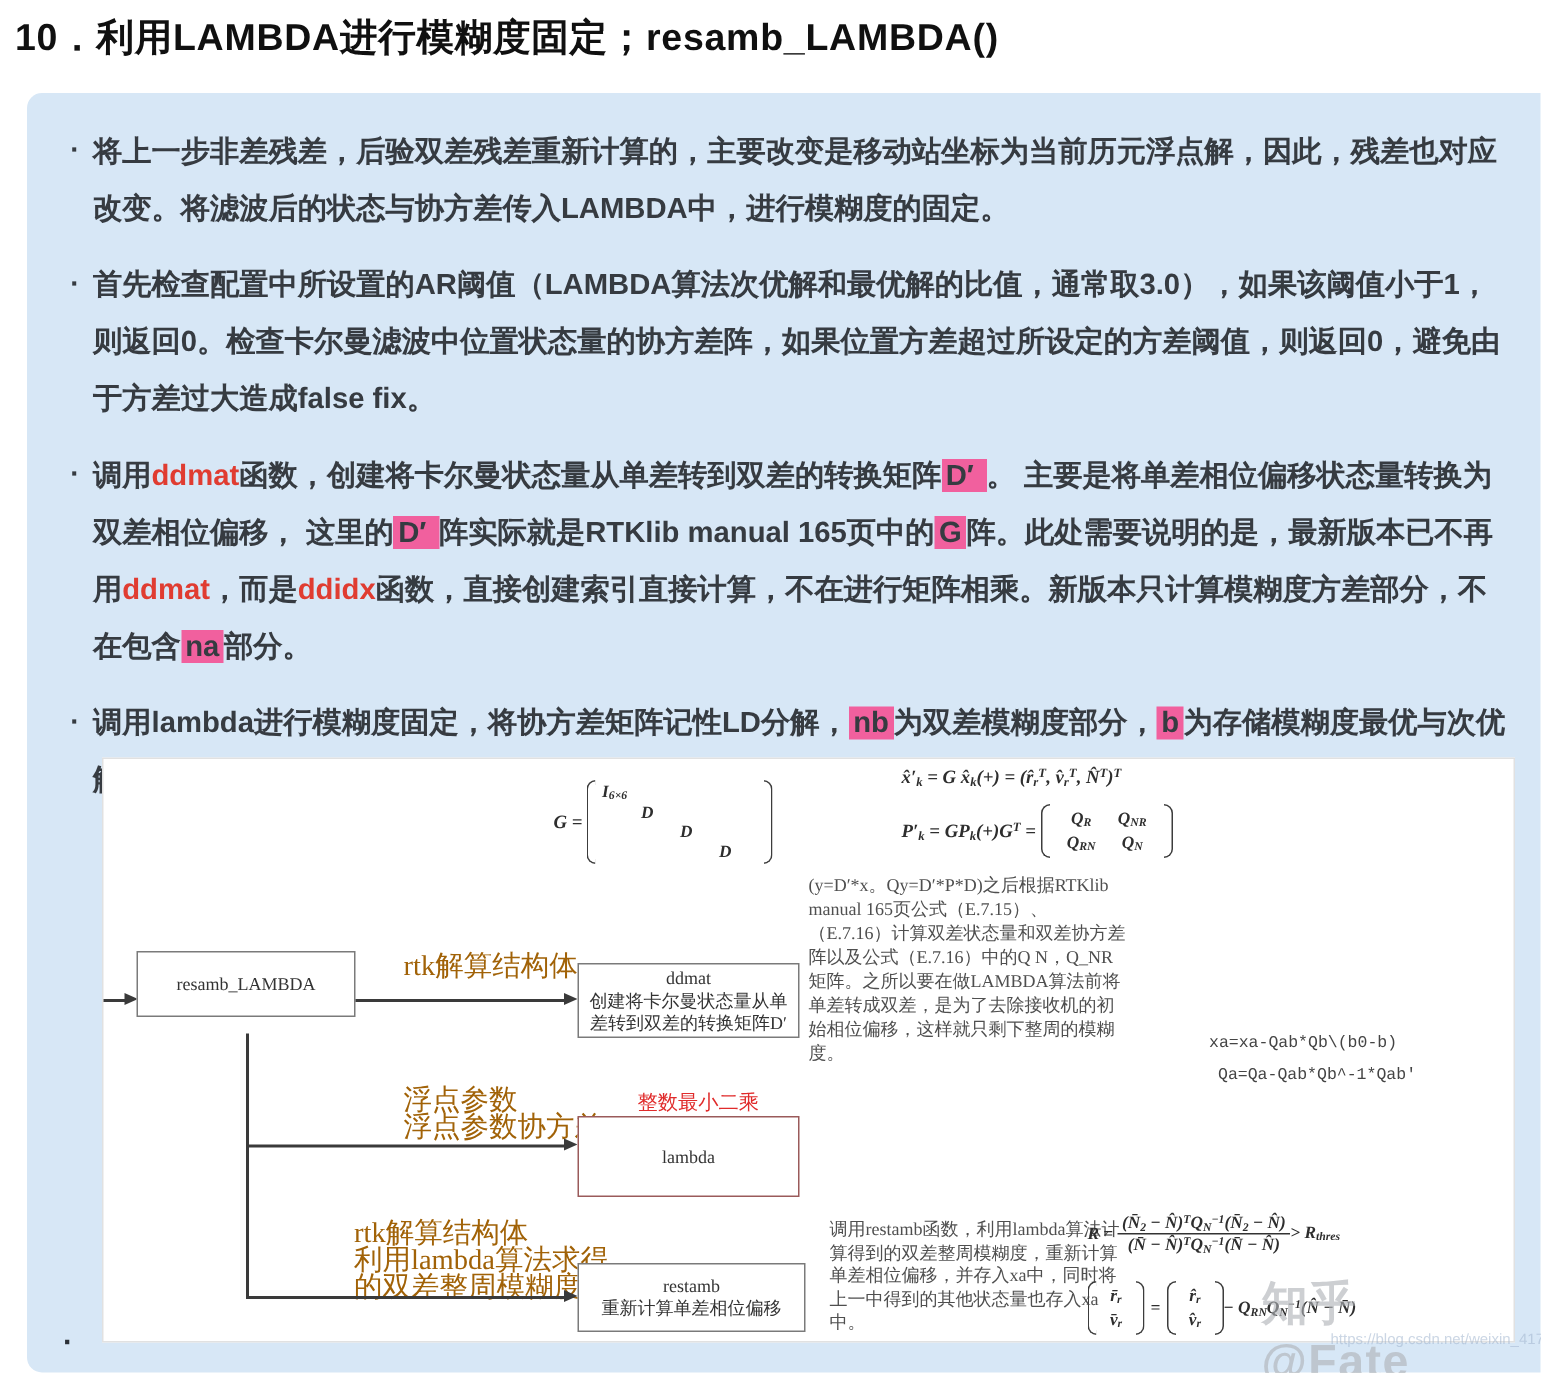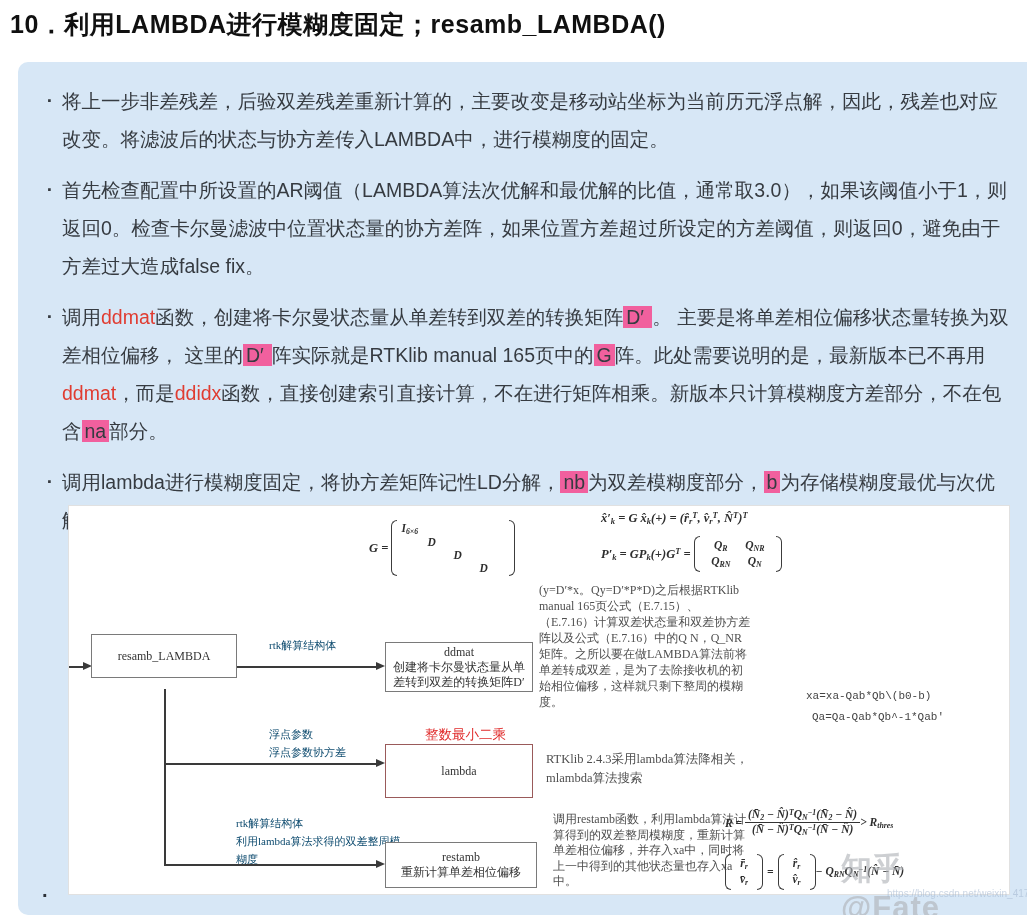--- a/index.html
+++ b/index.html
@@ -7,21 +7,21 @@
     --diagtext:#4f4f4f; --line:#3a3a3a;
   }
   *{margin:0;padding:0;box-sizing:border-box}
   html,body{width:1027px;height:915px;overflow:hidden;background:#fff;
     font-family:"Liberation Sans",sans-serif;}
   .title{position:absolute;left:10px;top:8px;font-size:25px;font-weight:bold;color:#101010;letter-spacing:.5px}
   .panel{position:absolute;left:18px;top:62px;width:1009px;height:853px;background:var(--panel);border-radius:10px 0 0 10px}
   .bullets{position:absolute;left:20px;top:20px;width:972px}
   .bullet{display:flex;margin-bottom:13px}
   .dot{flex:0 0 24px;color:var(--ink);font-weight:bold;font-size:19px;line-height:38px;text-align:center}
-  .btext{flex:1;font-size:19.5px;font-weight:normal;line-height:38px;color:var(--ink)}
+  .btext{flex:1;font-size:19.5px;font-weight:bold;line-height:38px;color:var(--ink)}
   .btext .red{color:var(--red)}
   .btext .hl{background:var(--hl);padding:0 3px}
   .btext .hlred{background:var(--hl);color:#d4261d;padding:0 1px}
   
   .figure{position:absolute;left:68px;top:505px;width:942px;height:390px;background:#fff;border:1px solid #e1e1e1}
   .fig-abs{position:absolute;color:var(--diagtext);font-family:"Liberation Serif",serif}
   .seriftxt{font-size:12px;line-height:16px}
   .formula{font-family:"Liberation Serif",serif;font-style:italic;font-weight:bold;color:#2e2e2e;font-size:12.5px}
   .formula .sub{font-size:68%;vertical-align:-22%;font-style:italic}
   .formula .sup{font-size:68%;vertical-align:38%;font-style:italic}
@@ -33,21 +33,21 @@
   .mG{grid-template-columns:repeat(4,26px);grid-auto-rows:13px}
   .mP{grid-template-columns:repeat(2,34px);grid-auto-rows:16px;text-align:center}
   .mV{grid-template-columns:18px;grid-auto-rows:16px;text-align:center}
   .cell{font-size:11.5px}
   .fbox{position:absolute;border:1px solid #7a7a7a;background:#fff;text-align:center;
     font-family:"Liberation Serif",serif;font-size:12px;line-height:15px;color:#333;
     display:flex;flex-direction:column;justify-content:center;padding:2px 5px}
   .hline{position:absolute;height:1.6px;background:var(--line)}
   .vline{position:absolute;width:1.6px;background:var(--line)}
   .ahead{position:absolute;width:0;height:0;border-top:4.5px solid transparent;border-bottom:4.5px solid transparent;border-left:9px solid var(--line)}
-  .flabel{position:absolute;font-family:"Liberation Serif",serif;font-size:11px;color:#0c4a6e;line-height:18px}
+  .flabel{position:absolute;font-family:"Liberation Serif",serif;font-size:19px;color:#a16207;line-height:18px}
   .redcap{position:absolute;color:#e02b2b;font-weight:normal;font-family:"Liberation Serif",serif;font-size:13.5px}
   .frac{display:inline-block;text-align:center;vertical-align:middle}
   .num{display:block;border-bottom:1.2px solid #333;padding:0 3px}
   .den{display:block;padding:0 3px}
   .wm{position:absolute;font-size:31px;font-weight:bold;color:rgba(175,178,182,.62);letter-spacing:1px;font-family:"Liberation Sans",sans-serif}
   .wmurl{position:absolute;font-size:10px;color:rgba(160,180,205,.55)}
   .bbullet{position:absolute;left:42px;top:884px;font-size:20px;font-weight:bold;color:#2c3publ}
   .bbullet{color:#2c3137}
 </style>
 </head>
@@ -132,21 +132,20 @@
     <div>浮点参数</div>
     <div>浮点参数协方差</div>
   </div>
   <div class="hline" style="left:95px;top:257px;width:213px"></div>
   <div class="ahead" style="left:307px;top:253px"></div>
 
   <div class="redcap" style="left:356px;top:220px">整数最小二乘</div>
   <div class="fbox" style="left:316px;top:238px;width:148px;height:54px;border-color:#9a5a5a">
     <div>lambda</div>
   </div>
-  <div class="fig-abs seriftxt" style="left:477px;top:244px;width:212px;font-size:12.5px;line-height:19px">RTKlib 2.4.3采用lambda算法降相关，mlambda算法搜索</div>
 
   <div class="fig-abs" style="left:737px;top:180px;font-family:'Liberation Mono',monospace;font-size:11px;color:#444;line-height:21px">
     <div>xa=xa-Qab*Qb\(b0-b)</div>
     <div style="padding-left:6px">Qa=Qa-Qab*Qb^-1*Qab′</div>
   </div>
 
 
   <div class="flabel" style="left:167px;top:308px;width:170px">
     <div>rtk解算结构体</div>
     <div>利用lambda算法求得的双差整周模糊度</div>

